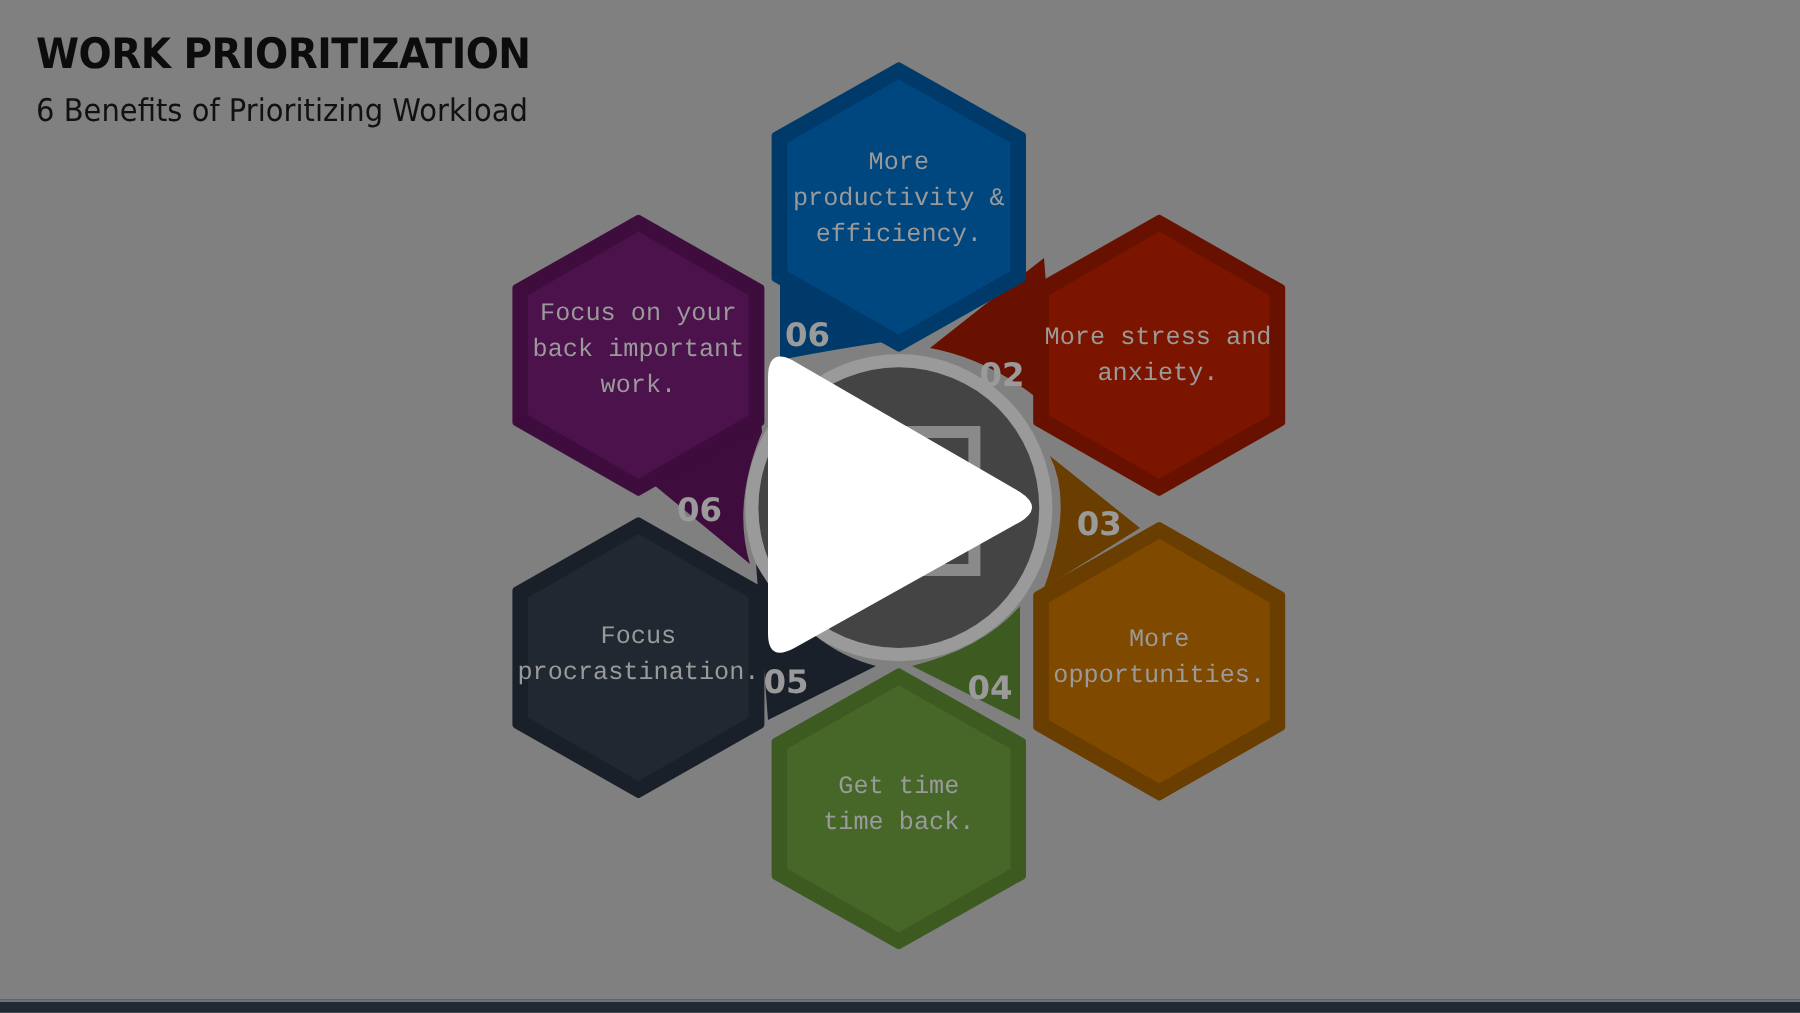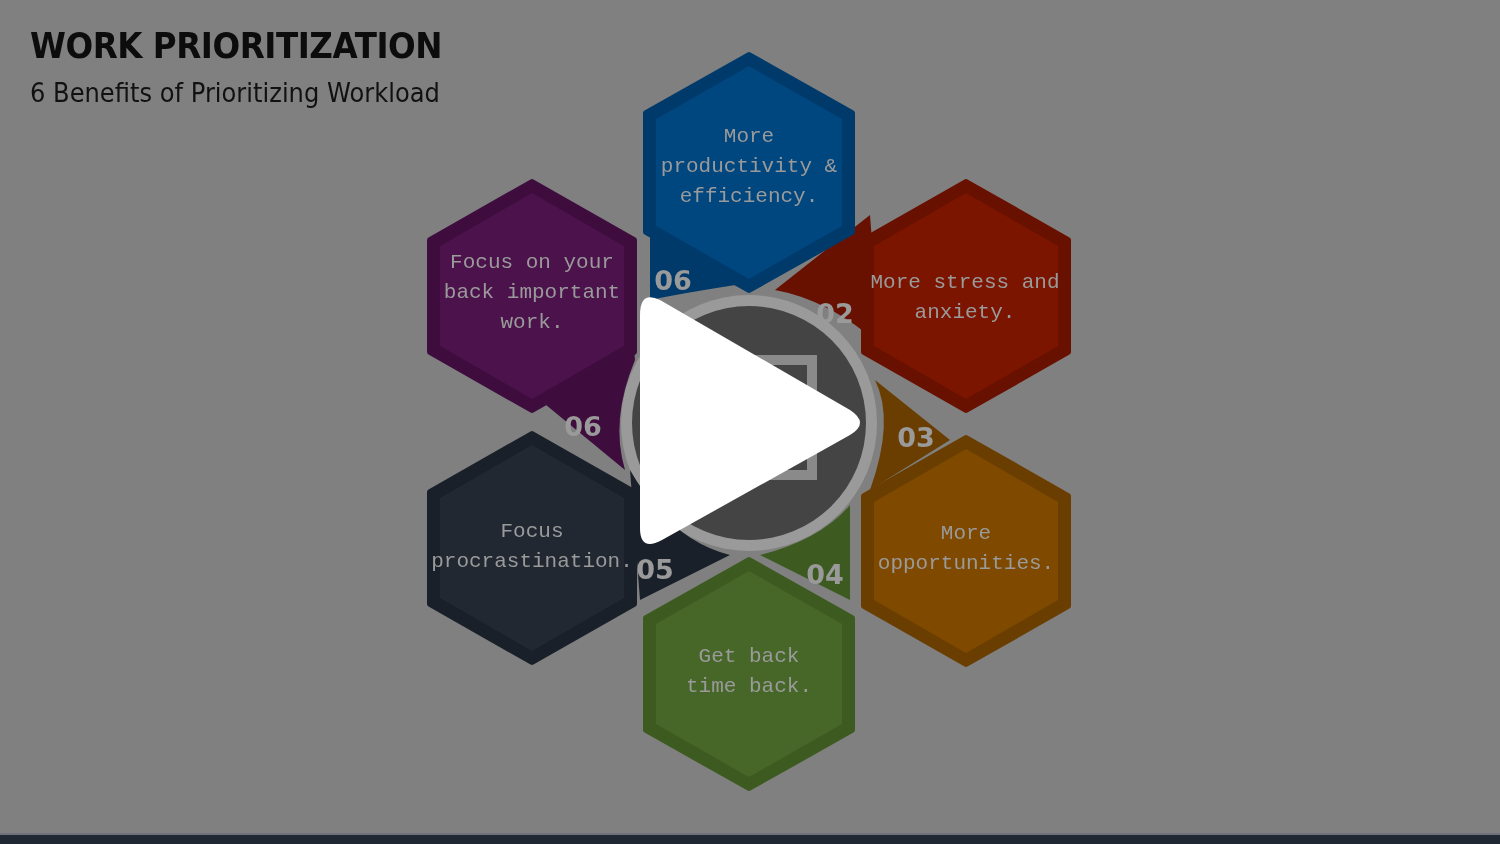--- a/index.html
+++ b/index.html
@@ -60,21 +60,21 @@
 </div>
 <div class="hnum" style="left:835px;top:285px;margin-top:28px;">02</div>
 
 <div class="htext" style="left:966px;top:549px;">
   <div>More</div>
   <div>opportunities.</div>
 </div>
 <div class="hnum" style="left:916px;top:437px;">03</div>
 
 <div class="htext" style="left:749px;top:672px;">
-  <div>Get back</div>
+  <div>Get time</div>
   <div>time back.</div>
 </div>
 <div class="hnum" style="left:825px;top:574px;">04</div>
 
 <div class="htext" style="left:532px;top:547px;">
   <div>Focus</div>
   <div>procrastination.</div>
 </div>
 <div class="hnum" style="left:655px;top:544px;margin-top:25px;">05</div>
 

